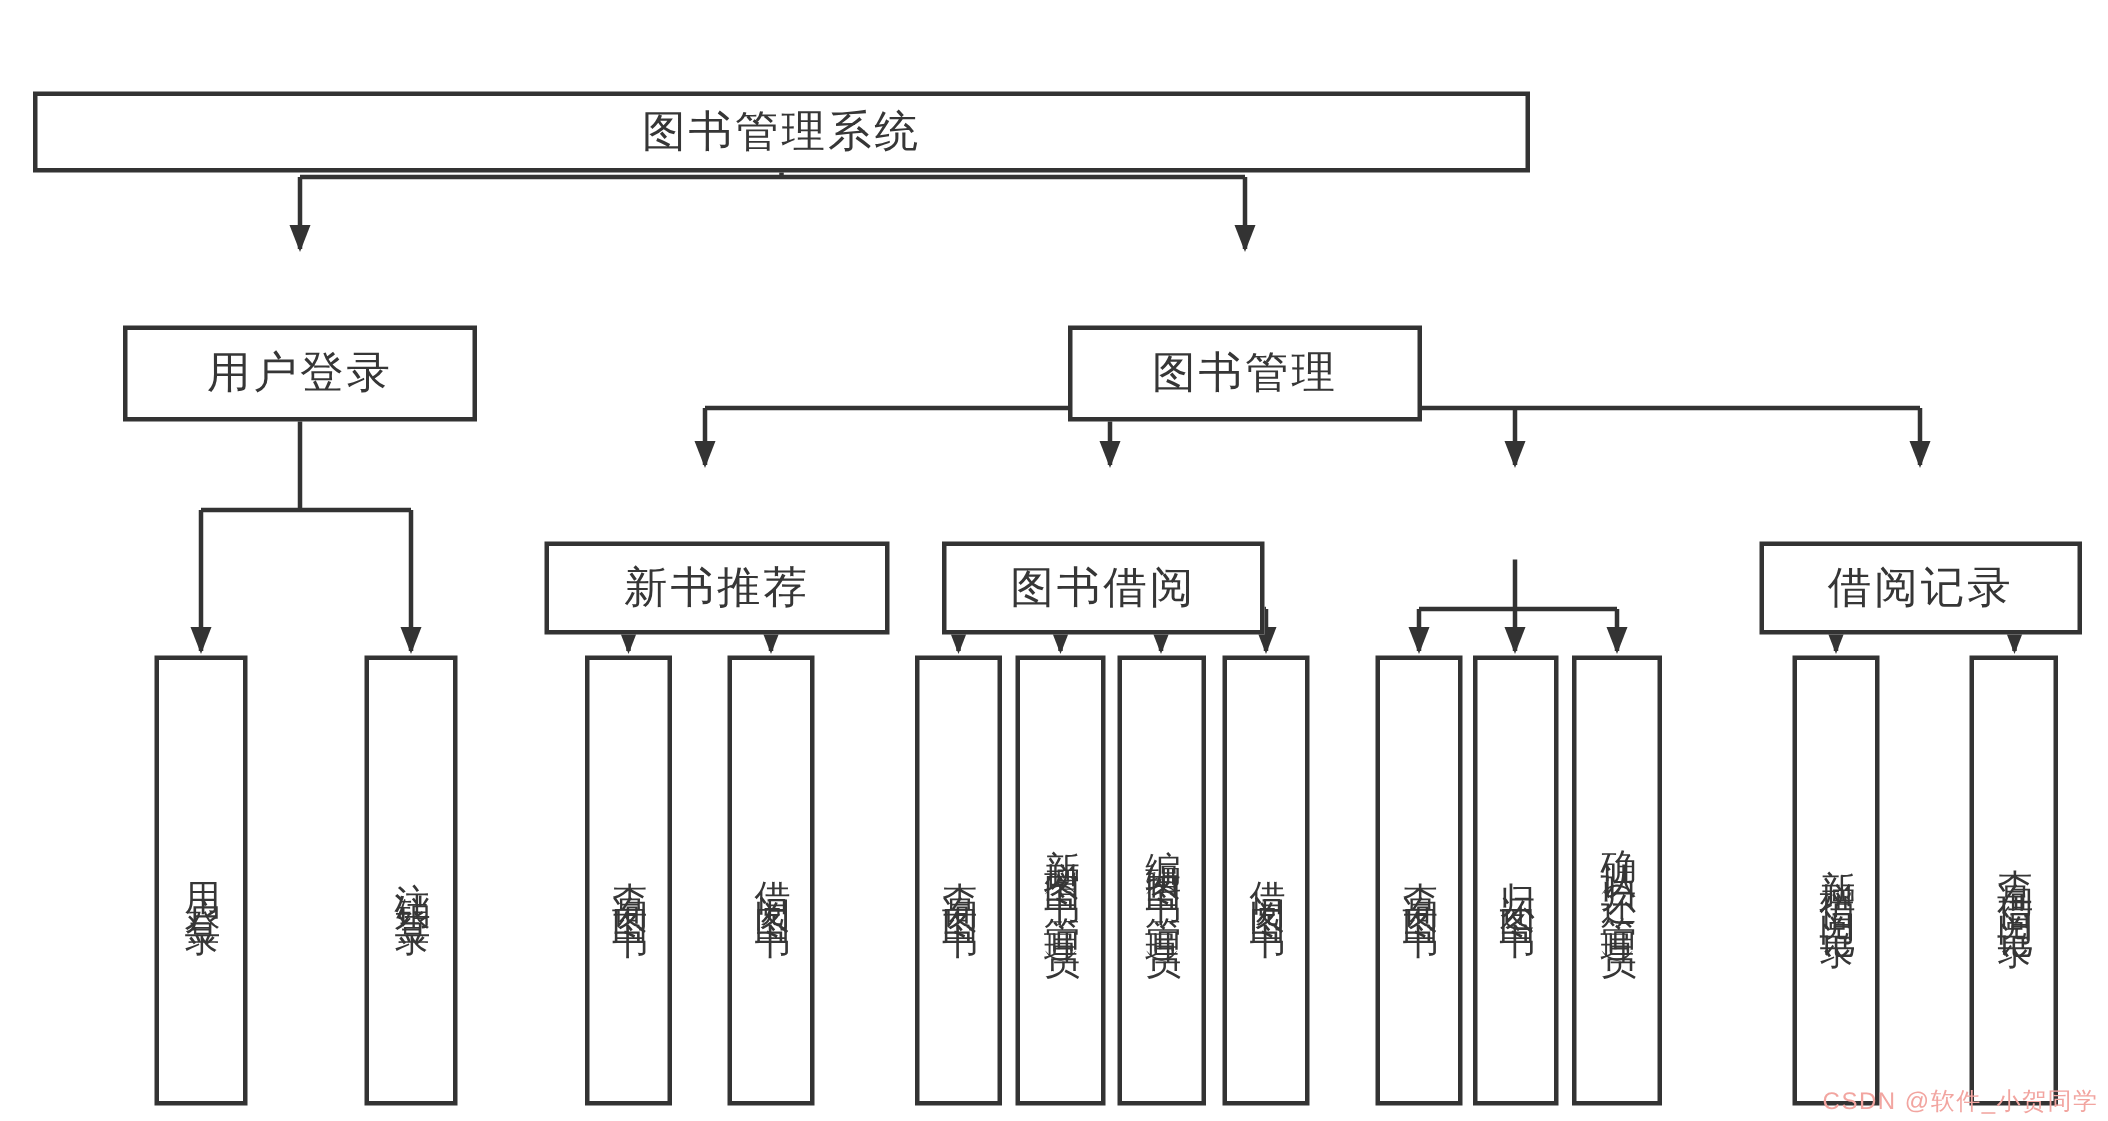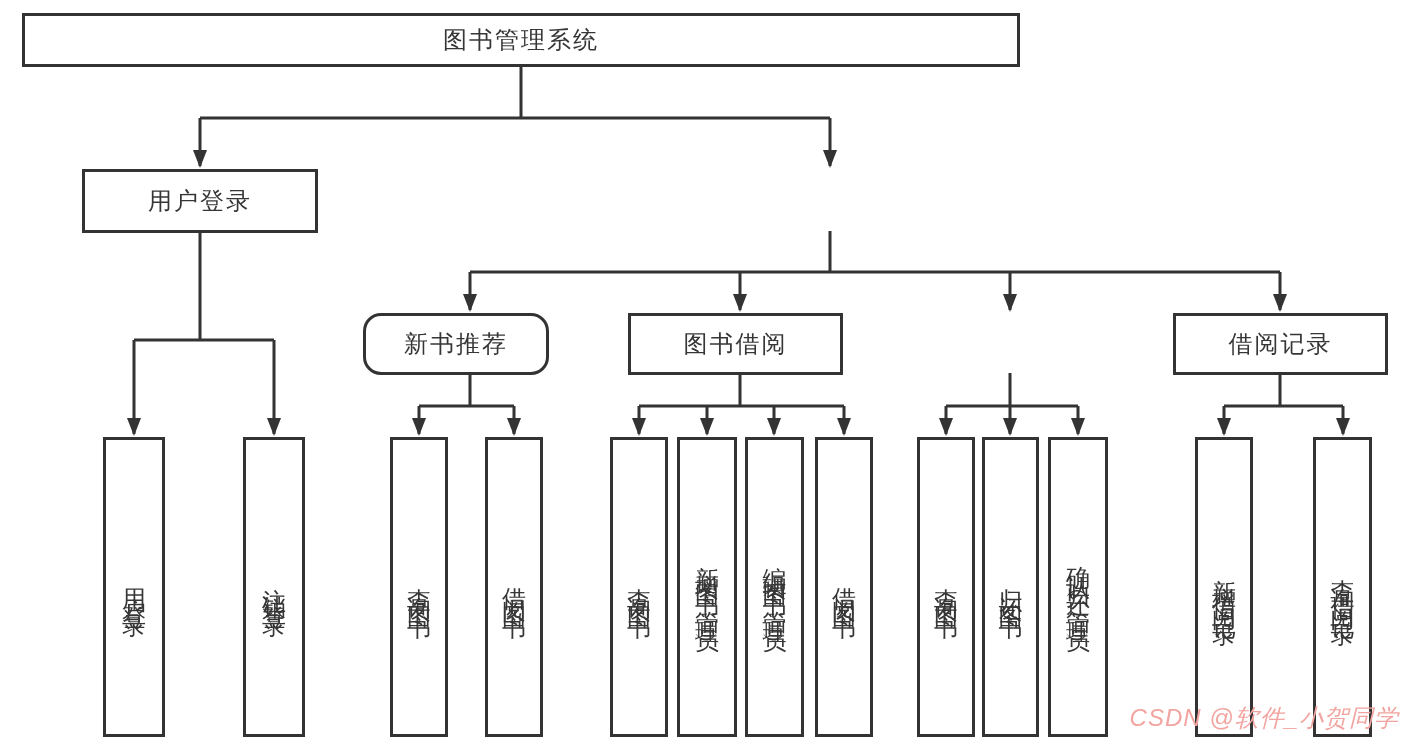--- a/index.html
+++ b/index.html
@@ -12,39 +12,38 @@
   }
   #wires { position:absolute; left:0; top:0; }
   .box {
     position:absolute;
     box-sizing:border-box;
     border:3px solid #333333;
     background:#ffffff;
     display:flex; align-items:center; justify-content:center;
     color:#363636;
   }
-  .hnode { font-size:24px; letter-spacing:2px; }
+  .hnode { font-size:29px; letter-spacing:2px;margin-top:48px; }
   .leaf  { }
   .vtext {
     writing-mode:vertical-rl;
     text-orientation:mixed;
     font-size:24px;
     letter-spacing:9px;
     color:#363636;
     white-space:nowrap;
   }
   .watermark {
     position:absolute;
-    right:6px; bottom:13px;
-    font-size:24px;
+    right:6px; bottom:2px;
+    font-size:16px;
     letter-spacing:1px;
     color:#f2a5a0;
     z-index:10;
     white-space:nowrap;
-    font-style:italic;
   }
 </style>
 </head>
 <body>
 
 <div id="canvas">
 
   <svg id="wires" width="1405" height="747" viewBox="0 0 1405 747">
     <defs>
       <polygon id="arrow" points="-7,-18 7,-18 0,0" fill="#333333"></polygon>
@@ -77,22 +76,23 @@
       <use href="#arrow" x="1010" y="436"></use>
       <use href="#arrow" x="1078" y="436"></use>
       <use href="#arrow" x="1224" y="436"></use>
       <use href="#arrow" x="1343" y="436"></use>
     </g>
   </svg>
 
   <div class="box hnode" style="left:22px; top:13px; width:998px; height:54px;">图书管理系统</div>
 
   <div class="box hnode" style="left:82px; top:169px; width:236px; height:64px;">用户登录</div>
+  <div class="box hnode" style="left:712px; top:169px; width:236px; height:64px;">图书管理</div>
 
-  <div class="box hnode" style="left:363px; top:313px; width:186px; height:62px;border-radius:18px;">新书推荐</div>
+  <div class="box hnode" style="left:363px; top:313px; width:230px; height:62px;">新书推荐</div>
   <div class="box hnode" style="left:628px; top:313px; width:215px; height:62px;">图书借阅</div>
   <div class="box hnode" style="left:1173px; top:313px; width:215px; height:62px;">借阅记录</div>
 
   <div class="box leaf" style="left:103px; top:437px; width:62px; height:300px;">
     <span class="vtext">用户登录</span>
   </div>
   <div class="box leaf" style="left:243px; top:437px; width:62px; height:300px;">
     <span class="vtext">注销登录</span>
   </div>
 

